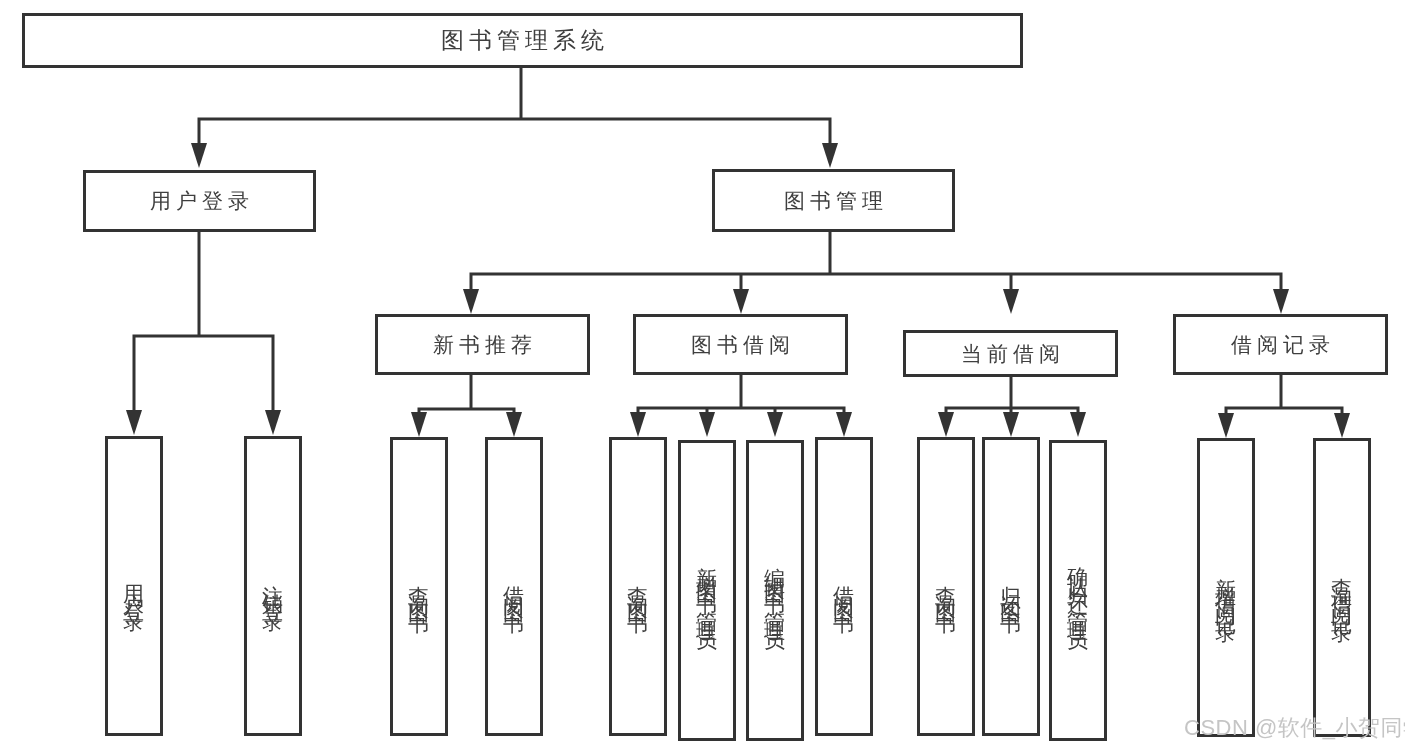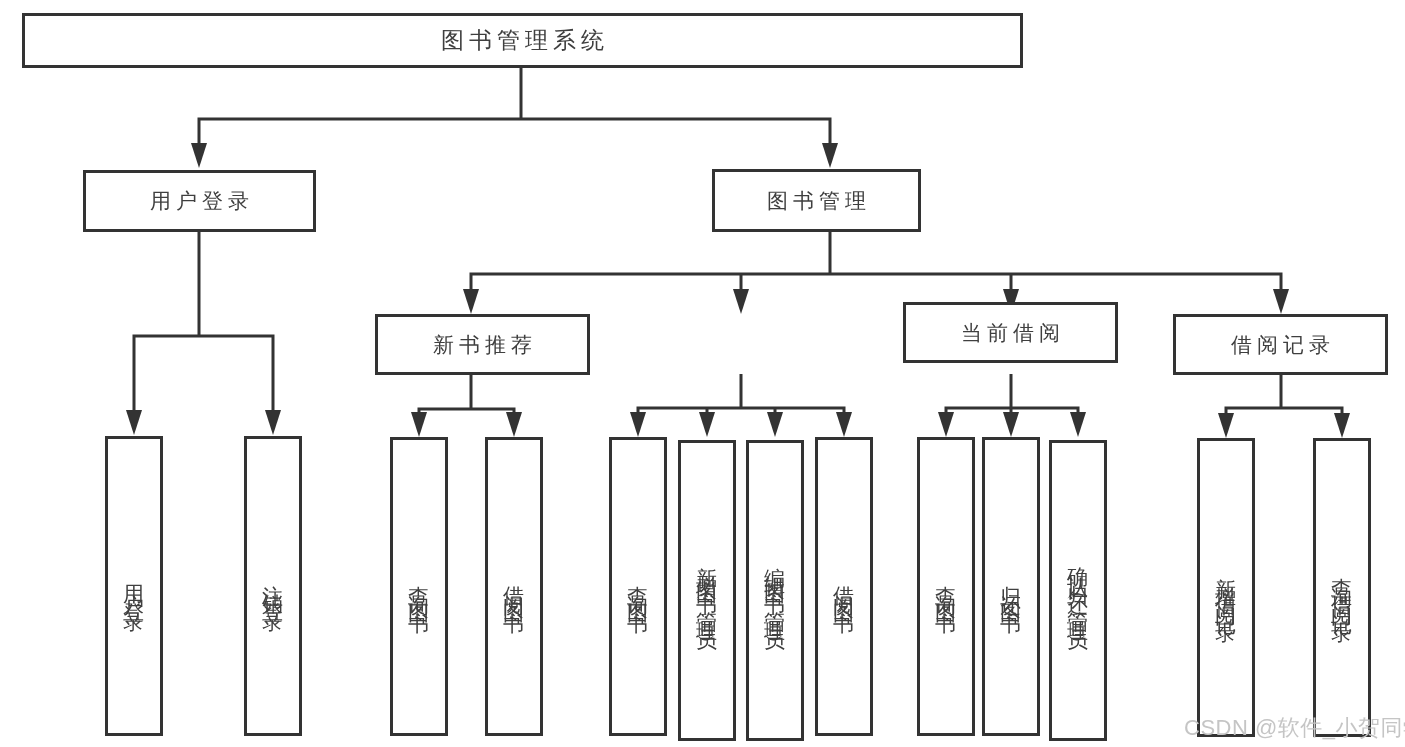--- a/index.html
+++ b/index.html
@@ -97,28 +97,31 @@
     </g>
   </svg>
 
   <div class="node hbox root-box" style="left:22px;top:13px;width:1001px;height:55px">
     <span>图书管理系统</span>
   </div>
 
   <div class="node hbox" style="left:83px;top:170px;width:233px;height:62px">
     <span>用户登录</span>
   </div>
-  <div class="node hbox" style="left:712px;top:169px;width:209px;height:63px">
+  <div class="node hbox" style="left:712px;top:169px;width:243px;height:63px">
     <span>图书管理</span>
   </div>
 
   <div class="node hbox" style="left:375px;top:314px;width:215px;height:61px">
     <span>新书推荐</span>
   </div>
-  <div class="node hbox" style="left:903px;top:302px;width:215px;height:61px">
+  <div class="node hbox" style="left:633px;top:314px;width:215px;height:61px">
+    <span>图书借阅</span>
+  </div>
+  <div class="node hbox" style="left:903px;top:330px;width:215px;height:47px">
     <span>当前借阅</span>
   </div>
   <div class="node hbox" style="left:1173px;top:314px;width:215px;height:61px">
     <span>借阅记录</span>
   </div>
 
   <div class="node vbox" style="left:105px;top:436px;width:58px;height:300px">
     <span>用户登录</span>
   </div>
   <div class="node vbox" style="left:244px;top:436px;width:58px;height:300px">

